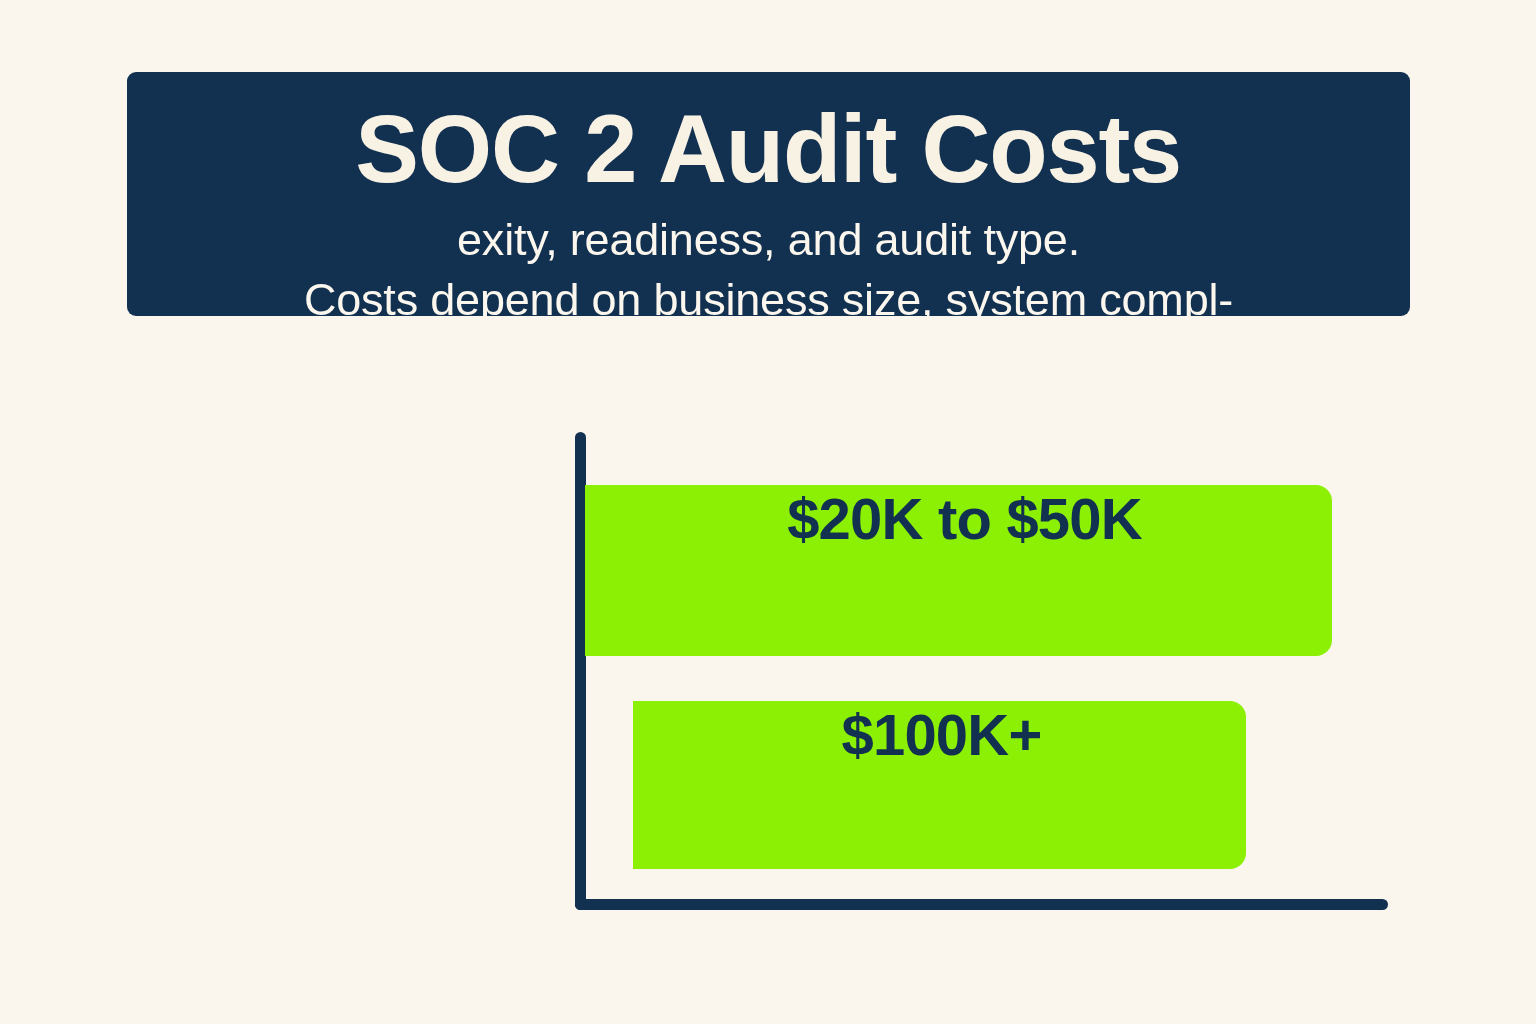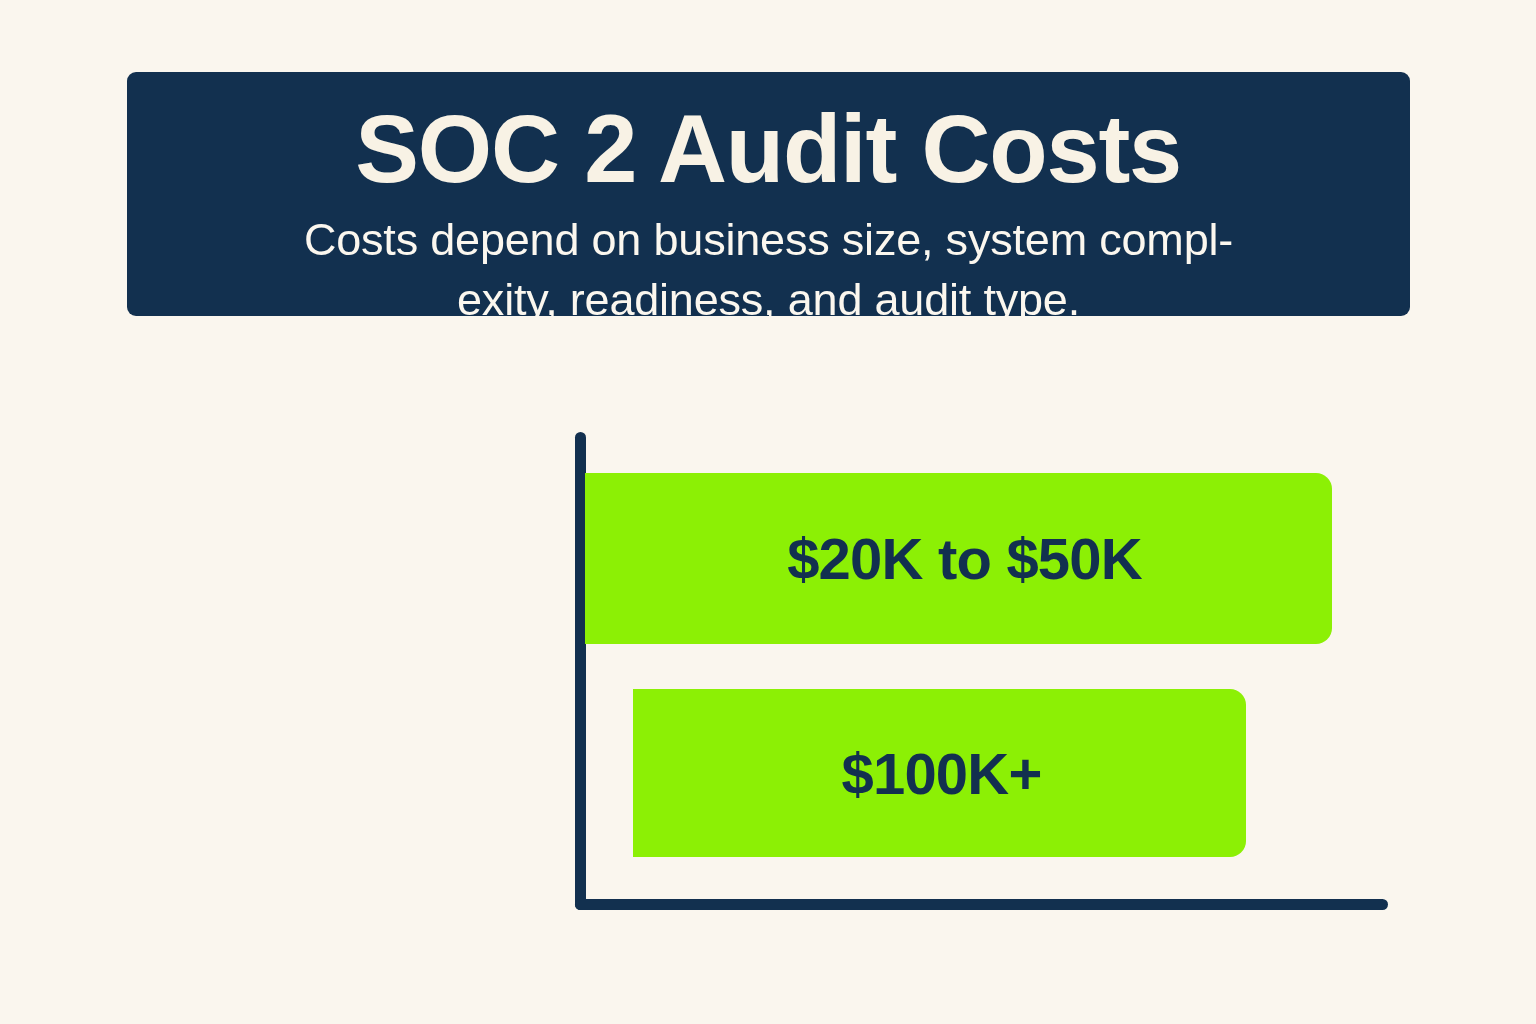--- a/index.html
+++ b/index.html
@@ -97,27 +97,26 @@
   .bar-row {
     position: absolute;
     left: 0;
   }
   .bar-row.row-0 { top: 473px; height: 171px; }
   .bar-row.row-1 { top: 689px; height: 168px; }
 
   .bar {
     position: absolute;
     left: 585px;
-    top: 0;
+    top: 12px;
     height: 100%;
     background: #8cf005;
     border-top-right-radius: 16px;
     border-bottom-right-radius: 16px;
     display: flex;
-    align-items: center;
   }
   .row-0 .bar { width: 747px; }
   .row-1 .bar { width: 613px; margin-left: 48px; }
 
   .bar-value {
     color: #12304f;
     font-size: 58px;
     font-weight: bold;
     letter-spacing: -0.8px;
     white-space: nowrap;
@@ -129,22 +128,22 @@
   .row-1 .bar-value { padding-left: 4px; }
 </style>
 </head>
 <body>
 
 <div id="infographic">
 
   <div class="header-banner">
     <h1 class="header-title">SOC 2 Audit Costs</h1>
     <p class="header-subtitle">
+      <span class="sub-line">exity, readiness, and audit type.</span>
       <span class="sub-line">Costs depend on business size, system compl-</span>
-      <span class="sub-line">exity, readiness, and audit type.</span>
     </p>
   </div>
 
   <div class="chart">
 
     <div class="axis-y"></div>
     <div class="axis-x"></div>
 
     <div class="bar-row row-0">
 

